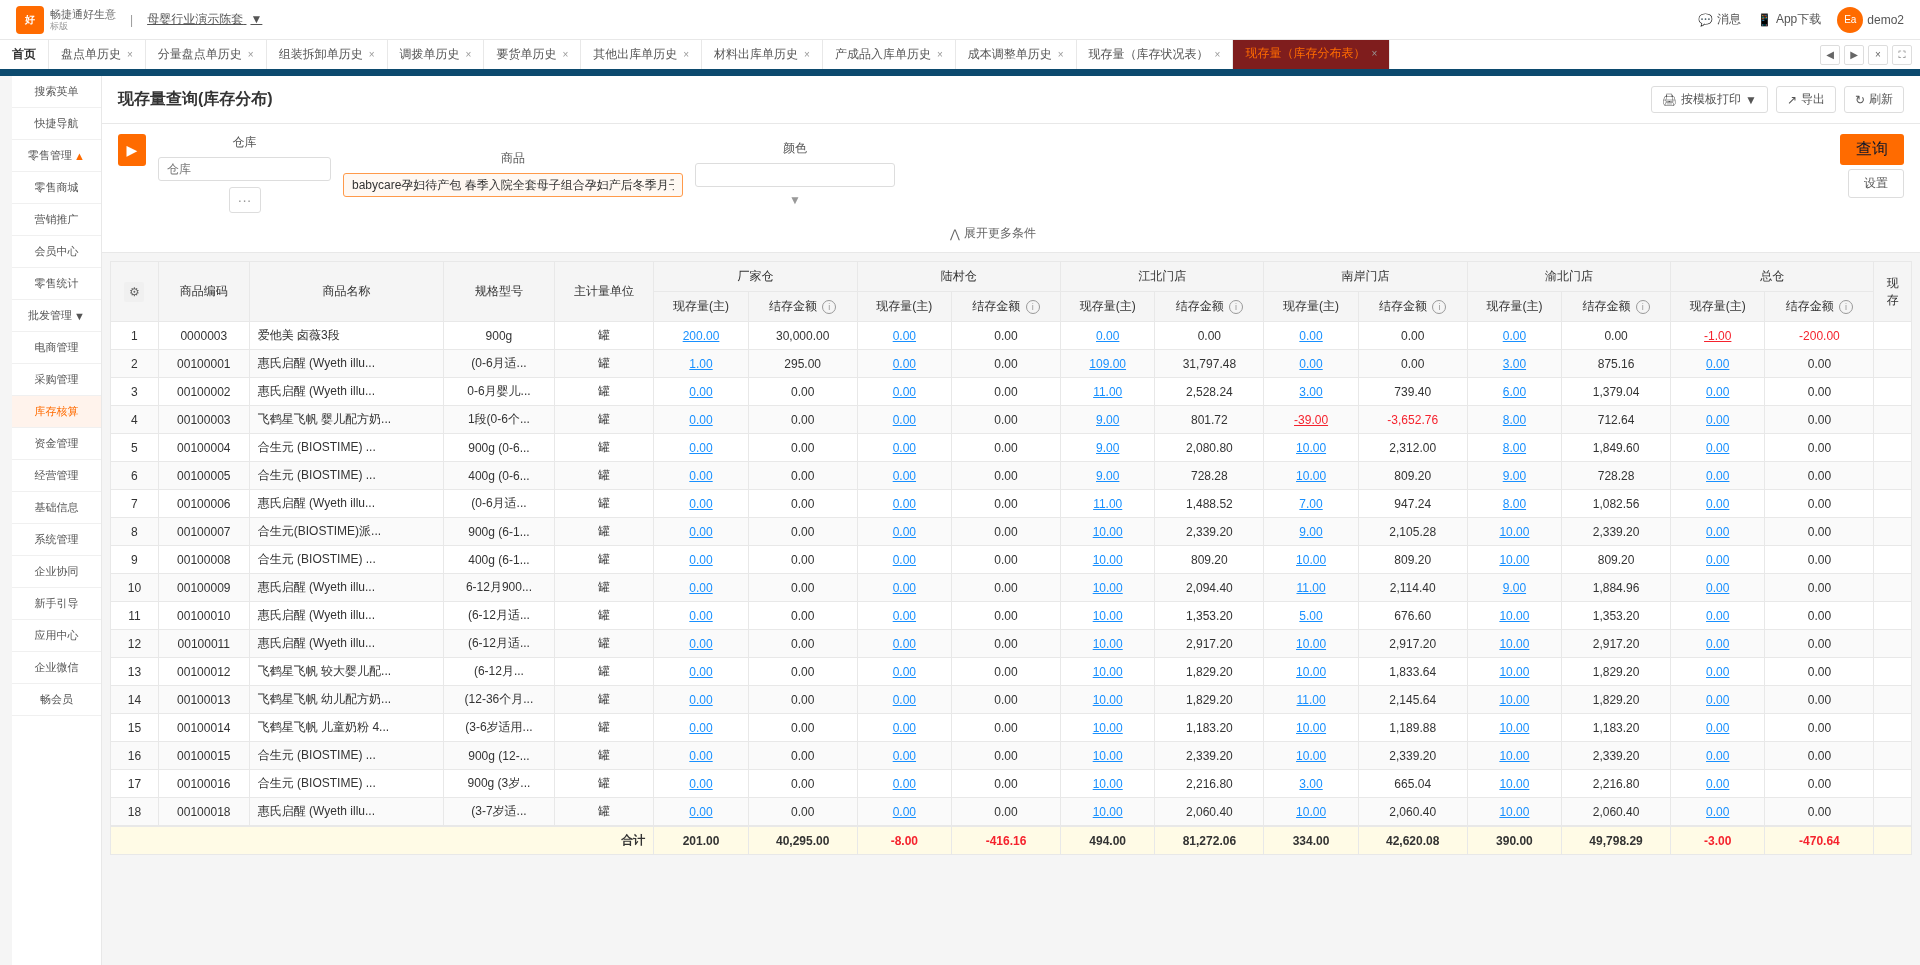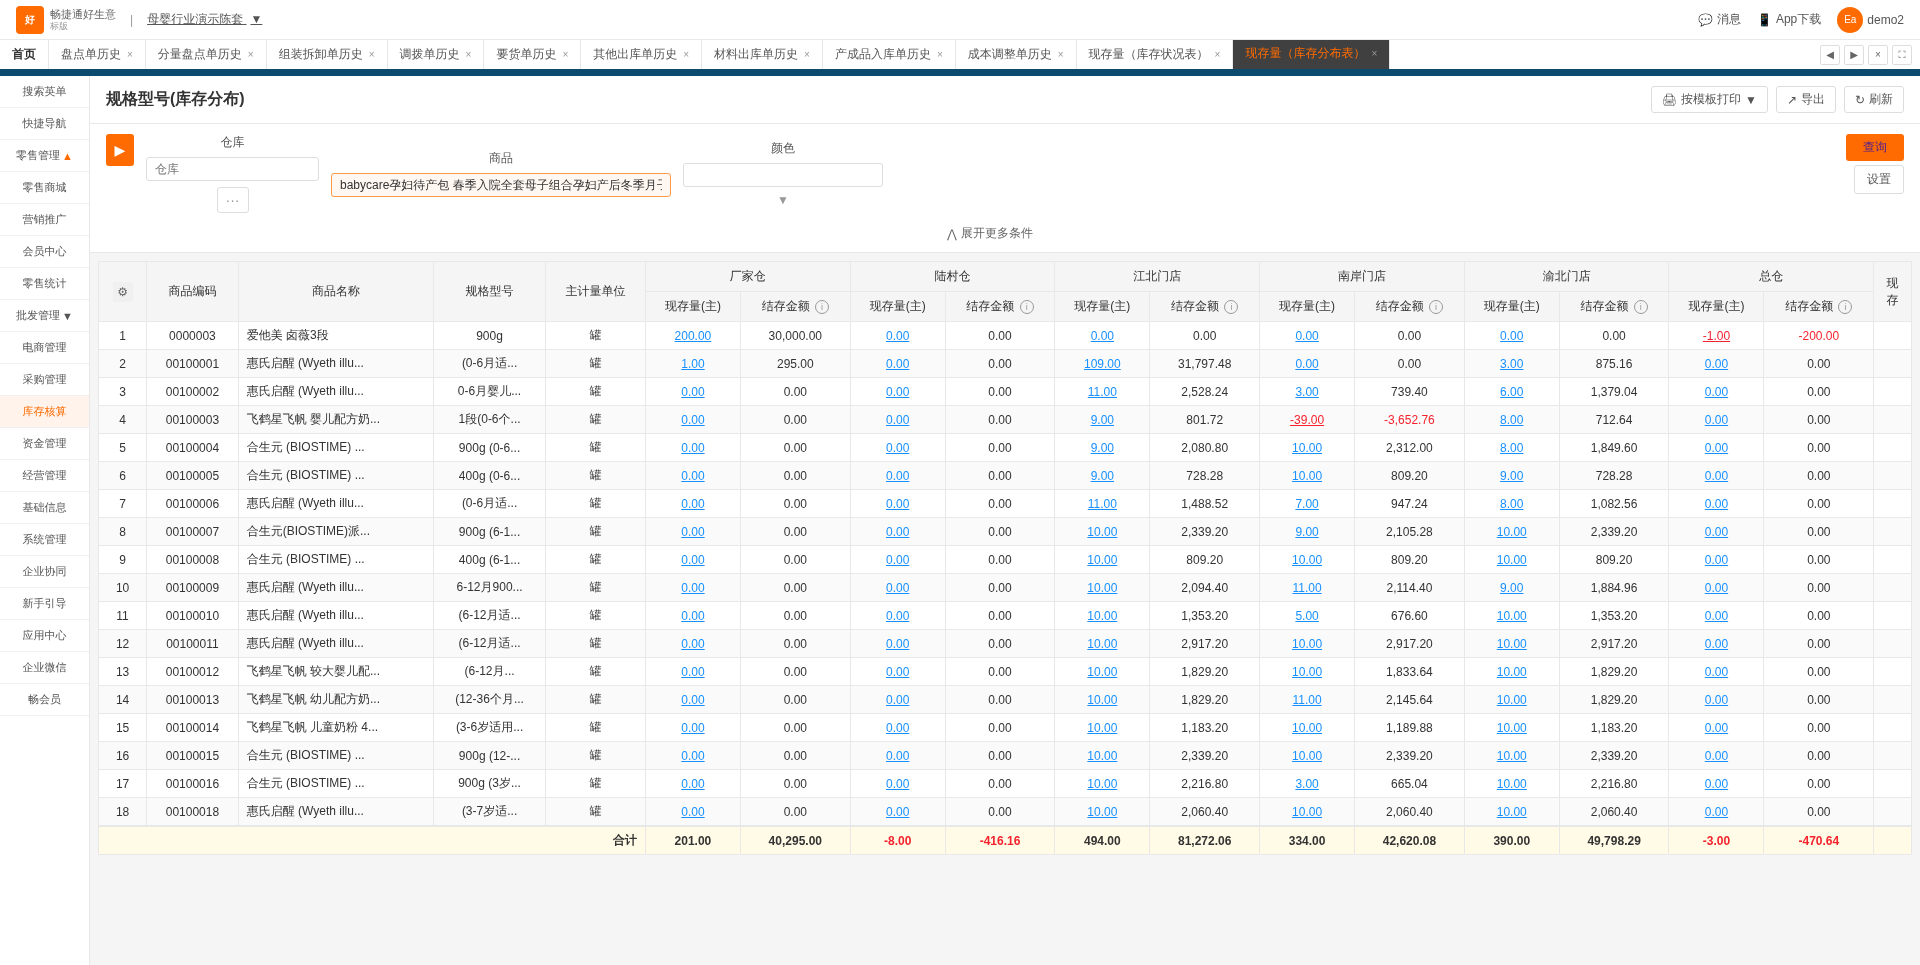--- a/index.html
+++ b/index.html
@@ -12,28 +12,28 @@
     .logo-icon { width: 28px; height: 28px; background: #ff6b00; border-radius: 4px; display: flex; align-items: center; justify-content: center; color: #fff; font-size: 10px; font-weight: bold; }
     .logo-text { font-size: 11px; color: #666; line-height: 1.2; }
     .top-bar-right { display: flex; align-items: center; gap: 16px; font-size: 12px; color: #555; }
     .top-bar-right span { cursor: pointer; display: flex; align-items: center; gap: 4px; }
     .avatar { width: 26px; height: 26px; background: #ff6b00; border-radius: 50%; display: flex; align-items: center; justify-content: center; color: #fff; font-size: 10px; }
 
     
     .tab-bar { height: 36px; background: #fff; display: flex; align-items: center; border-bottom: 7px solid #0c4a6e; overflow-x: auto; white-space: nowrap; padding-left: 0; }
     .tab-bar::-webkit-scrollbar { height: 3px; }
     .tab { display: inline-flex; align-items: center; padding: 0 12px; height: 36px; border-right: 1px solid #e8e8e8; cursor: pointer; font-size: 12px; color: #555; gap: 6px; flex-shrink: 0; }
-    .tab.active { color: #ff6b00; background: #404040; border-bottom: 2px solid #ff6b00; }
+    .tab.active { color: #ff6b00; background: #7f1d1d; border-bottom: 2px solid #ff6b00; }
     .tab-close { color: #999; font-size: 10px; cursor: pointer; }
     .tab-home { background: #fff; color: #333; font-weight: bold; }
     .tab-nav-btns { display: flex; align-items: center; margin-left: auto; padding: 0 8px; gap: 4px; flex-shrink: 0; }
     .tab-nav-btn { width: 20px; height: 20px; border: 1px solid #ddd; border-radius: 2px; display: flex; align-items: center; justify-content: center; cursor: pointer; font-size: 10px; color: #666; background: #fff; }
 
     
-    .main-layout { display: flex; height: calc(965px - 40px - 36px); }
+    .main-layout { display: flex; height: calc(965px - 40px - 36px); padding-left: 12px; }
 
     
     .sidebar { width: 90px; background: #fff; border-right: 1px solid #e8e8e8; overflow-y: auto; flex-shrink: 0; }
     .sidebar::-webkit-scrollbar { width: 3px; }
     .sidebar-item { padding: 8px 4px; text-align: center; cursor: pointer; font-size: 11px; color: #555; border-bottom: 1px solid #f0f0f0; }
     .sidebar-item.active { color: #ff6b00; background: #fff3ec; }
     .sidebar-item.has-arrow { display: flex; align-items: center; justify-content: center; gap: 2px; }
 
     
     .content { flex: 1; overflow: hidden; display: flex; flex-direction: column; background: #f5f5f5; }
@@ -45,21 +45,21 @@
     .btn-action { display: flex; align-items: center; gap: 4px; padding: 4px 10px; border: 1px solid #ddd; background: #fff; border-radius: 3px; cursor: pointer; font-size: 12px; color: #555; }
 
     
     .filter-area { background: #fff; padding: 10px 16px; border-bottom: 1px solid #e8e8e8; }
     .filter-row { display: flex; align-items: center; gap: 12px; flex-wrap: wrap; }
     .filter-item { display: flex; align-items: center; gap: 6px; font-size: 12px; color: #555; flex-direction: column; }
     .filter-item label { white-space: nowrap; color: #555; }
     .filter-input { border: 1px solid #ddd; border-radius: 3px; padding: 4px 8px; font-size: 12px; color: #333; background: #fff; min-width: 80px; }
     .filter-input-long { min-width: 300px; background: #fff8f2; border: 1px solid #ff9a4a; color: #333; }
     .filter-expand { display: flex; align-items: center; gap: 4px; color: #666; cursor: pointer; font-size: 12px; margin-top: 6px; justify-content: center; }
-    .btn-orange { background: #ff6b00; color: #4c1d95; border: none; border-radius: 3px; padding: 5px 16px; cursor: pointer; font-size: 12px; }
+    .btn-orange { background: #ff6b00; color: #0f172a; border: none; border-radius: 3px; padding: 5px 16px; cursor: pointer; font-size: 16px; }
     .btn-white { background: #fff; color: #555; border: 1px solid #ddd; border-radius: 3px; padding: 5px 12px; cursor: pointer; font-size: 12px; margin-left: 8px; }
     .filter-section { display: flex; align-items: flex-start; gap: 12px; }
     .filter-controls { display: flex; flex-direction: column; gap: 6px; flex: 1; }
     .filter-btns { display: flex; flex-direction: column; gap: 4px; flex-shrink: 0; }
     .expand-btn { width: 28px; height: 100%; background: #ff6b00; border: none; border-radius: 3px; cursor: pointer; color: #fff; font-size: 14px; display: flex; align-items: center; justify-content: center; align-self: flex-start; padding: 6px 0; min-height: 32px; }
     .dots-btn { background: none; border: 1px solid #ddd; border-radius: 3px; padding: 4px 8px; cursor: pointer; color: #999; font-size: 14px; }
 
     
     .table-wrapper { flex: 1; overflow: auto; padding: 8px; }
     .table-wrapper::-webkit-scrollbar { width: 8px; height: 8px; }
@@ -152,21 +152,21 @@
     <div class="sidebar-item">企业协同</div>
     <div class="sidebar-item">新手引导</div>
     <div class="sidebar-item">应用中心</div>
     <div class="sidebar-item">企业微信</div>
     <div class="sidebar-item">畅会员</div>
   </div>
 
   <div class="content">
 
     <div class="page-header">
-      <div class="page-title">规格型号(库存分布)</div>
+      <div class="page-title">现存量查询(库存分布)</div>
       <div class="page-header-actions">
         <button class="btn-action">
           <span>🖨</span>
           <span>按模板打印</span>
           <span>▼</span>
         </button>
         <button class="btn-action">
           <span>↗</span>
           <span>导出</span>
         </button>

